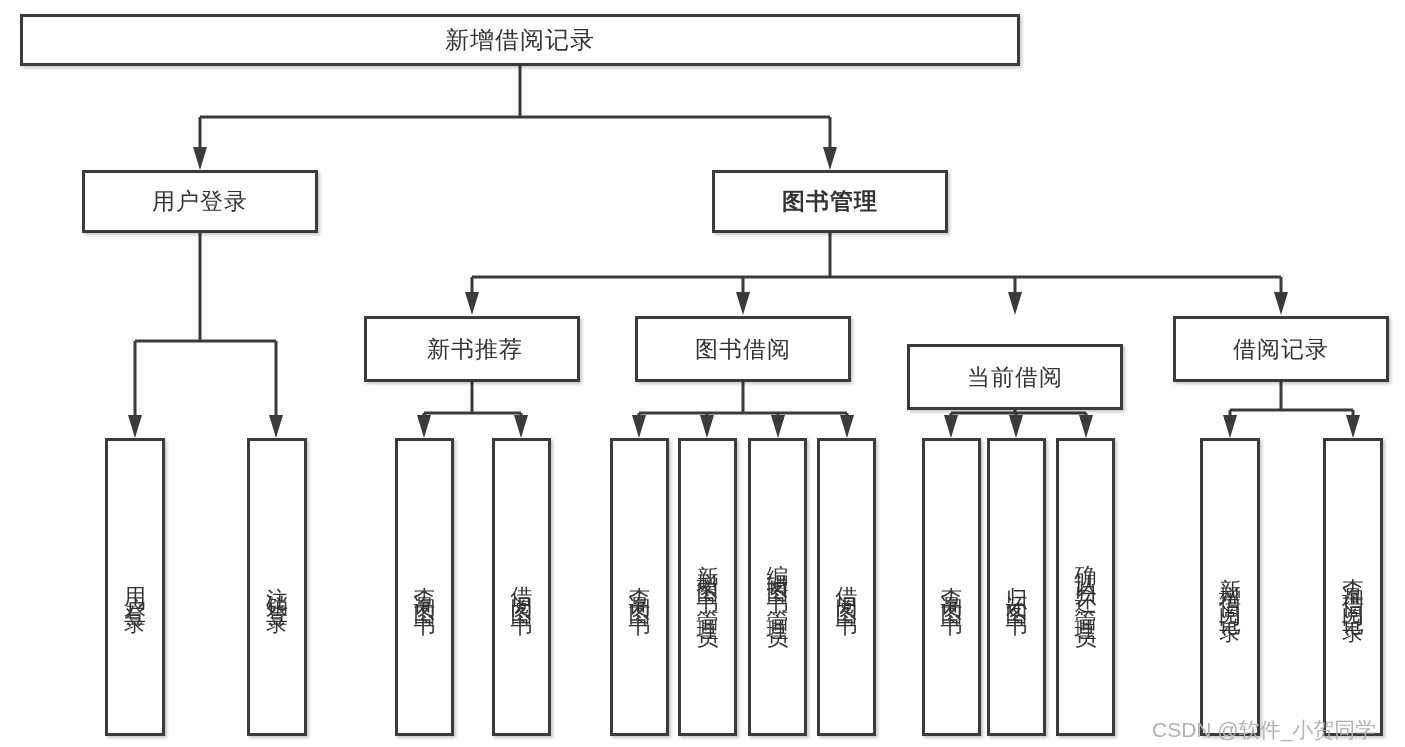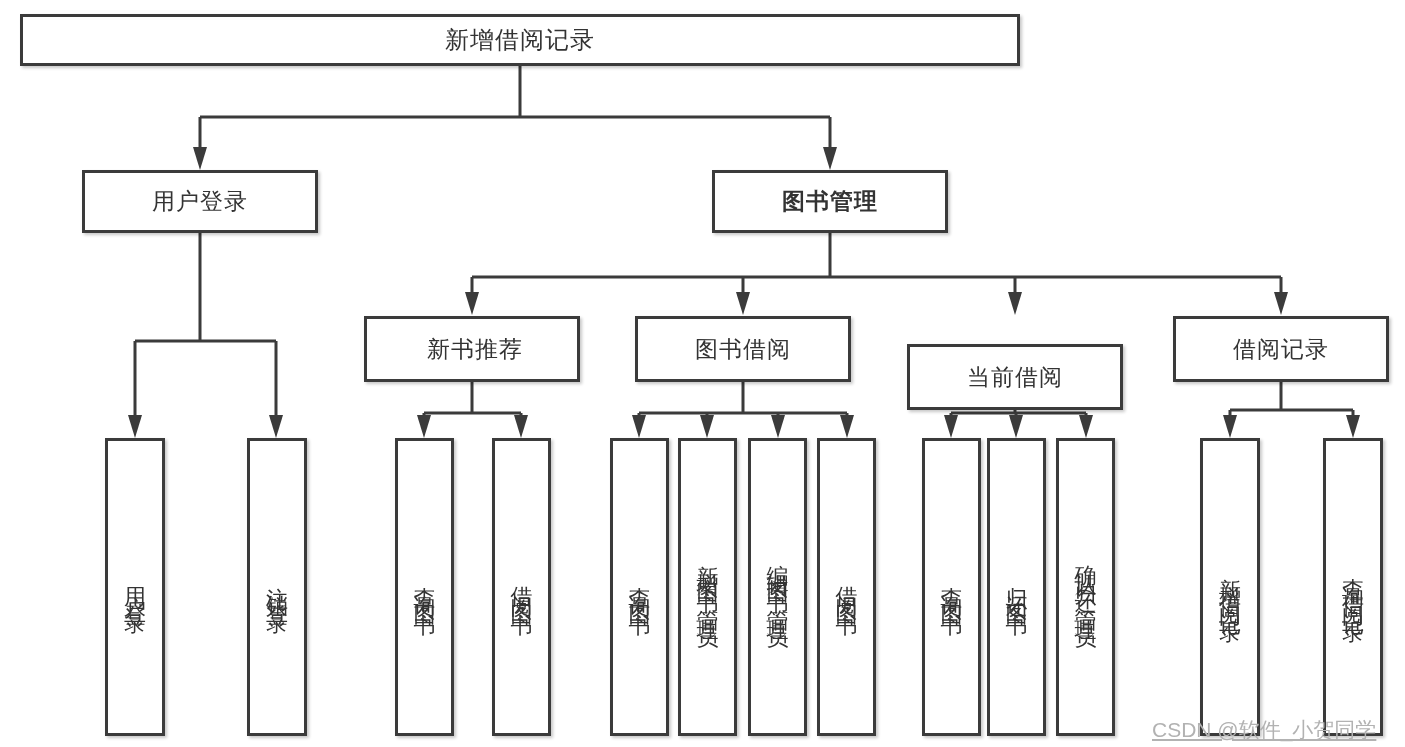--- a/index.html
+++ b/index.html
@@ -55,21 +55,20 @@
     white-space:nowrap;
   }
   .watermark{
     position:absolute;
     left:1152px;
     top:716px;
     z-index:5;
     font-size:21px;
     color:var(--watermark);
     white-space:nowrap;
-    text-decoration:underline;
   }
 </style>
 </head>
 <body>
 
 <div class="canvas">
 
   <svg class="connectors" viewBox="0 0 1405 747" xmlns="http://www.w3.org/2000/svg">
     <g stroke="var(--line)" stroke-width="3" fill="none">
       <path d="M520,66 V117 M200,117 H830 M200,117 V152 M830,117 V152"></path>

